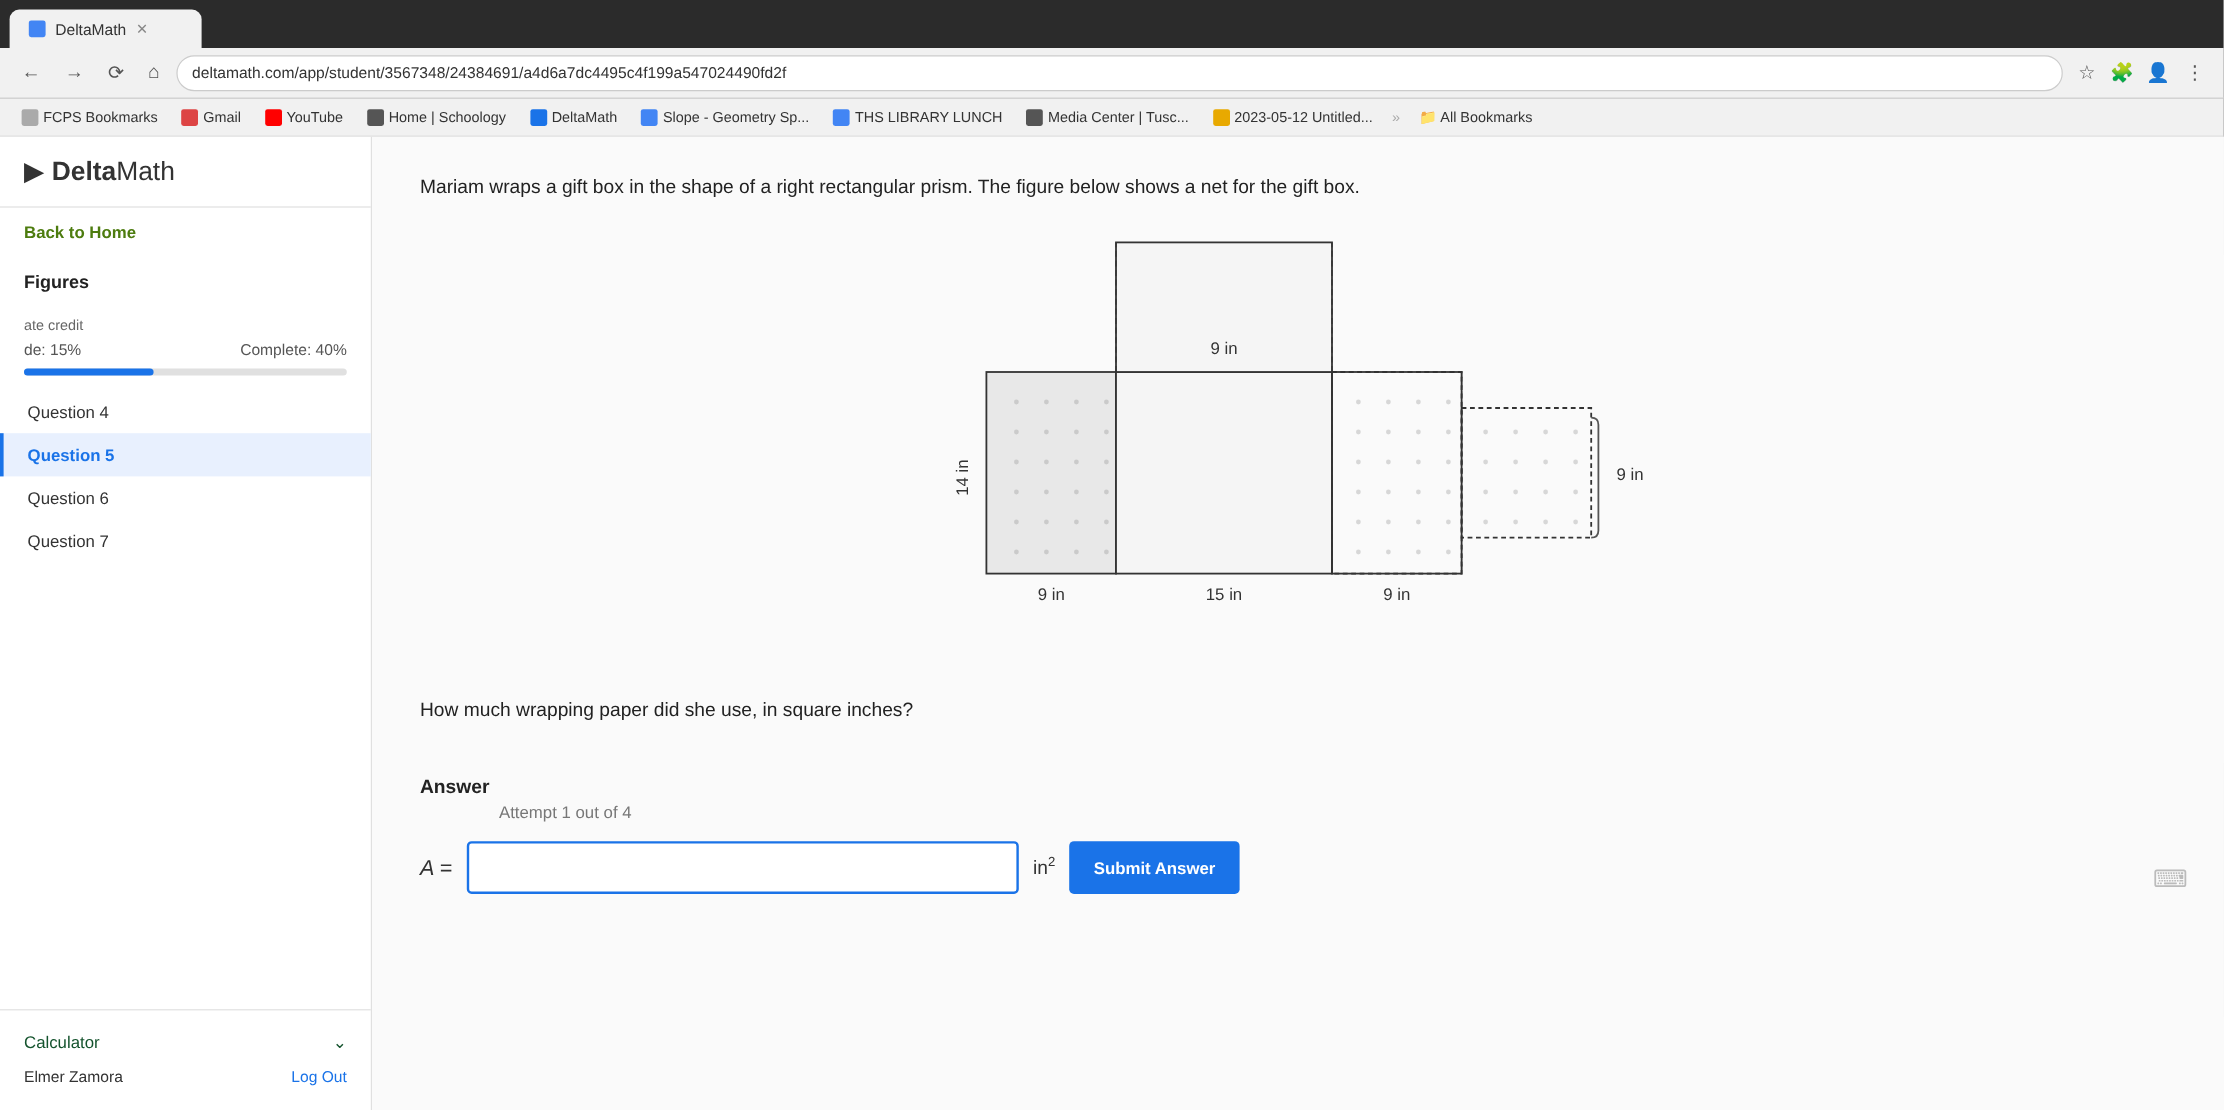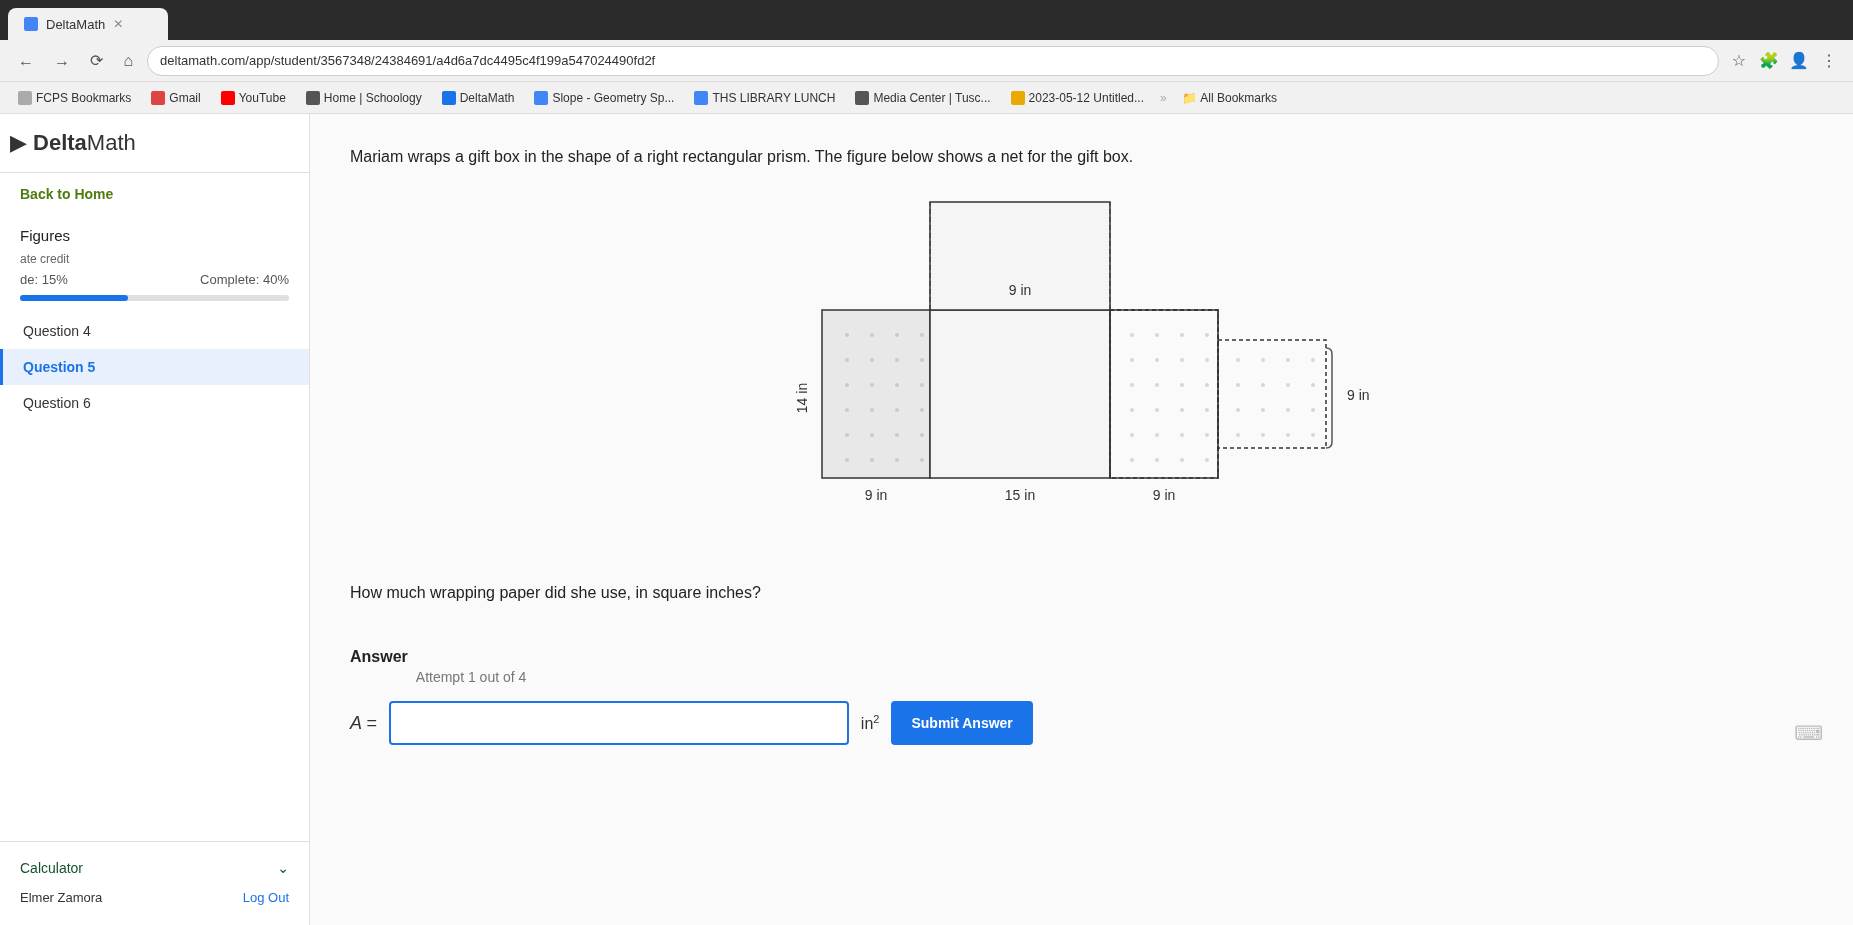--- a/index.html
+++ b/index.html
@@ -20,27 +20,27 @@
     
     .bookmarks-bar { background: #f1f1f1; height: 32px; display: flex; align-items: center; gap: 4px; padding: 0 10px; border-bottom: 1px solid #ddd; font-size: 12px; color: #333; overflow: hidden; }
     .bookmark-item { display: flex; align-items: flex-end; gap: 4px; padding: 3px 8px; border-radius: 4px; cursor: pointer; white-space: nowrap; }
     .bm-icon { width: 14px; height: 14px; border-radius: 2px; display: inline-block; }
 
     
     .app-container { display: flex; height: calc(925px - 40px - 42px - 32px); background: white; }
 
     
     .sidebar { width: 310px; background: white; border-right: 1px solid #e0e0e0; padding: 0; display: flex; flex-direction: column; }
-    .sidebar-logo { padding: 16px 10px; border-bottom: 1px solid #e0e0e0; }
+    .sidebar-logo { padding: 16px 20px; border-bottom: 1px solid #e0e0e0; }
     .logo-text { font-size: 22px; font-weight: 300; color: #333; }
     .logo-text strong { font-weight: 700; }
     .sidebar-nav { padding: 12px 20px; }
     .back-to-home { color: #4d7c0f; font-size: 14px; font-weight: 600; cursor: pointer; text-decoration: none; }
     .sidebar-section { padding: 12px 20px 4px 20px; }
-    .sidebar-section-title { font-size: 15px; font-weight: 400; color: #222; margin-bottom: 4px; }
+    .sidebar-section-title { font-size: 15px; font-weight: 700; color: #222; margin-bottom: 16px; }
     .sidebar-sub { font-size: 12px; color: #666; padding: 0 20px 2px 20px; }
     .grade-info { display: flex; align-items: center; justify-content: space-between; padding: 4px 20px; font-size: 13px; color: #555; }
     .progress-bar-container { padding: 4px 20px 12px 20px; }
     .progress-bar { height: 6px; background: #e0e0e0; border-radius: 3px; }
     .progress-fill { height: 100%; background: #1a73e8; border-radius: 3px; }
     .question-list { padding: 0; }
     .question-item { padding: 10px 20px; font-size: 14px; color: #333; cursor: pointer; border-left: 3px solid transparent; }
     .question-item.active { background: #e8f0fe; border-left: 3px solid #1a73e8; color: #1a73e8; font-weight: 600; }
     .sidebar-footer { margin-top: auto; padding: 12px 20px; border-top: 1px solid #e0e0e0; }
     .calculator-toggle { display: flex; align-items: center; justify-content: space-between; font-size: 14px; color: #14532d; cursor: pointer; padding: 6px 0; }
@@ -158,20 +158,21 @@
     </div>
     <div class="progress-bar-container">
       <div class="progress-bar">
         <div class="progress-fill" style="width: 40%;"></div>
       </div>
     </div>
     <div class="question-list">
       <div class="question-item">Question 4</div>
       <div class="question-item active">Question 5</div>
       <div class="question-item">Question 6</div>
+      <div class="question-item">Question 7</div>
     </div>
     <div class="sidebar-footer">
       <div class="calculator-toggle">
         <span>Calculator</span>
         <span>⌄</span>
       </div>
       <div class="user-info">
         <span>Elmer Zamora</span>
         <span class="logout-link">Log Out</span>
       </div>

